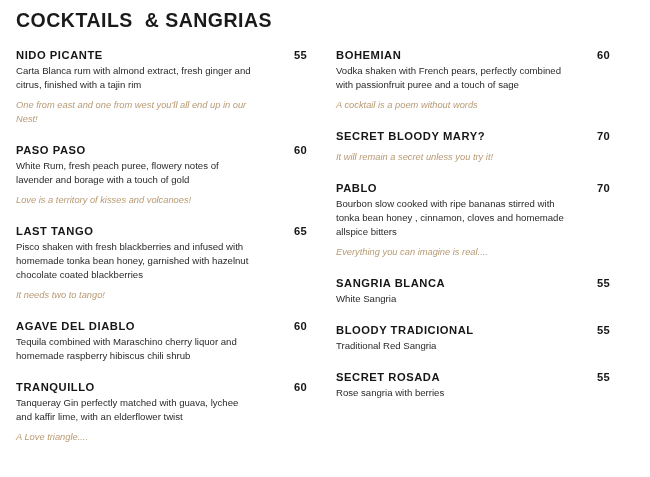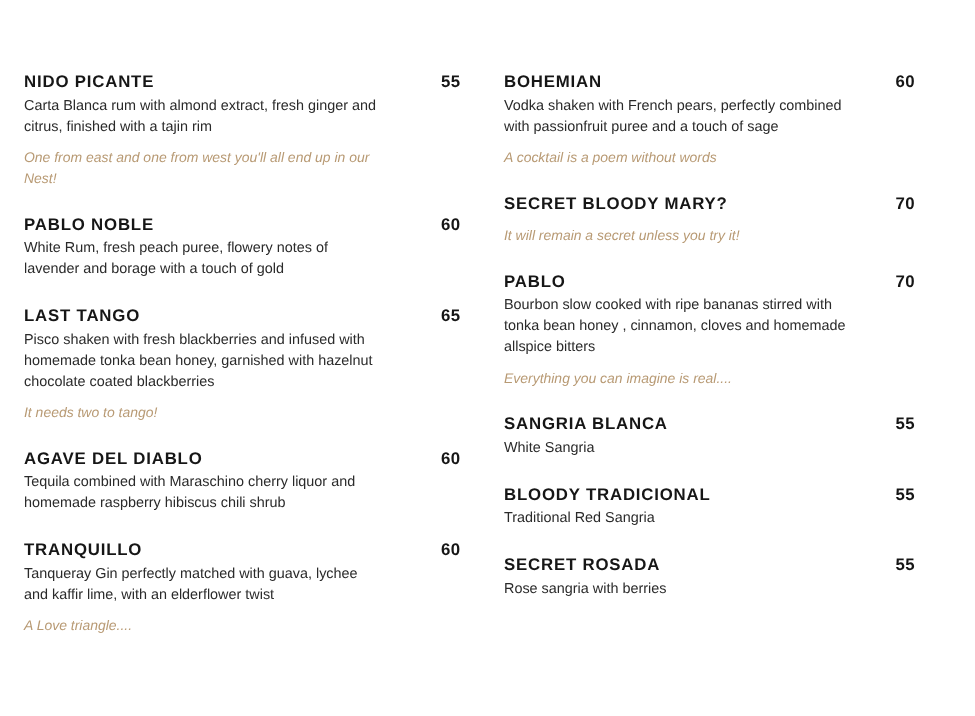--- a/index.html
+++ b/index.html
@@ -107,38 +107,40 @@
     max-width: 248px;
   }
 
   .item-desc:empty, .item-tagline:empty { display: none; }
 </style>
 </head>
 <body>
 
 <div class="menu-page">
 
+  <div class="page-title">COCKTAILS  &amp; SANGRIAS</div>
 
   <div class="columns">
 
     <div class="column column-left" id="col-left">
         <div class="menu-item">
           <div class="item-head">
             <div class="item-name">NIDO PICANTE</div>
             <div class="item-price">55</div>
           </div>
           <div class="item-desc">Carta Blanca rum with almond extract, fresh ginger and citrus, finished with a tajin rim</div>
           <div class="item-tagline">One from east and one from west you'll all end up in our Nest!</div>
         </div>
         <div class="menu-item">
           <div class="item-head">
-            <div class="item-name">PABLO NOBLE</div>
+            <div class="item-name">PASO PASO</div>
             <div class="item-price">60</div>
           </div>
           <div class="item-desc">White Rum, fresh peach puree, flowery notes of lavender and borage with a touch of gold</div>
+          <div class="item-tagline">Love is a territory of kisses and volcanoes!</div>
         </div>
         <div class="menu-item">
           <div class="item-head">
             <div class="item-name">LAST TANGO</div>
             <div class="item-price">65</div>
           </div>
           <div class="item-desc">Pisco shaken with fresh blackberries and infused with homemade tonka bean honey, garnished with hazelnut chocolate coated blackberries</div>
           <div class="item-tagline">It needs two to tango!</div>
         </div>
         <div class="menu-item">

